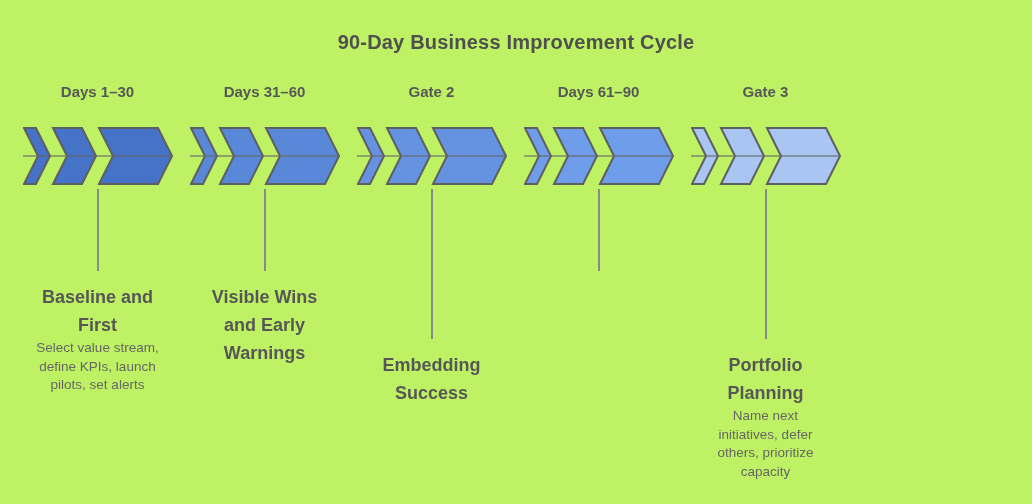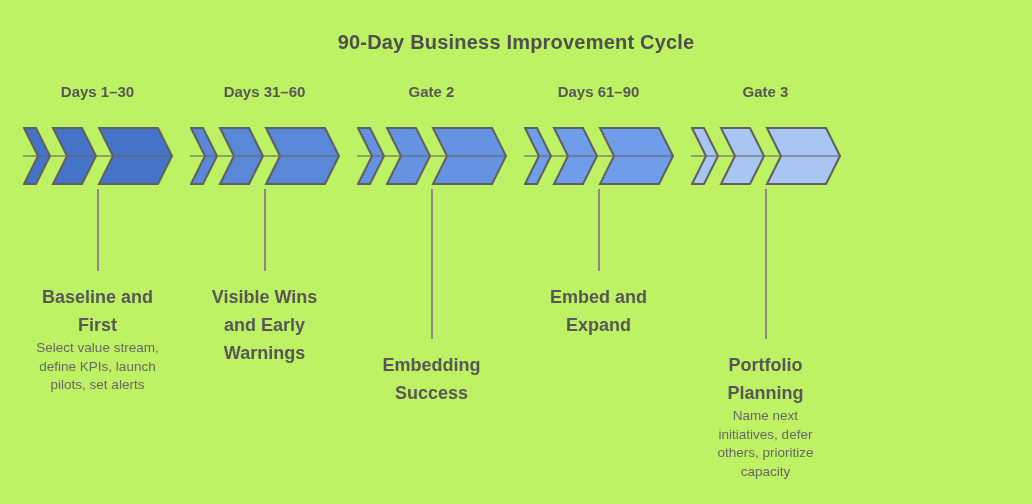--- a/index.html
+++ b/index.html
@@ -123,22 +123,20 @@
 
     <div class="stage short">
       <div class="stage-label">Days 61–90</div>
       <svg class="chevrons" viewBox="0 0 150 58">
         <polygon class="chev" points="1,1 13,1 27,29 13,57 1,57 15,29" fill="#6f9dea"></polygon>
         <polygon class="chev" points="30,1 59,1 73,29 59,57 30,57 44,29" fill="#6f9dea"></polygon>
         <polygon class="chev" points="76,1 135,1 149,29 135,57 76,57 90,29" fill="#6f9dea"></polygon>
         <line class="midline" x1="0" y1="29" x2="150" y2="29"></line>
       </svg>
       <div class="connector"></div>
-      <div class="stage-title">Embed and
-Expand</div>
     </div>
 
     <div class="stage long">
       <div class="stage-label">Gate 3</div>
       <svg class="chevrons" viewBox="0 0 150 58">
         <polygon class="chev" points="1,1 13,1 27,29 13,57 1,57 15,29" fill="#a9c5f2"></polygon>
         <polygon class="chev" points="30,1 59,1 73,29 59,57 30,57 44,29" fill="#a9c5f2"></polygon>
         <polygon class="chev" points="76,1 135,1 149,29 135,57 76,57 90,29" fill="#a9c5f2"></polygon>
         <line class="midline" x1="0" y1="29" x2="150" y2="29"></line>
       </svg>

